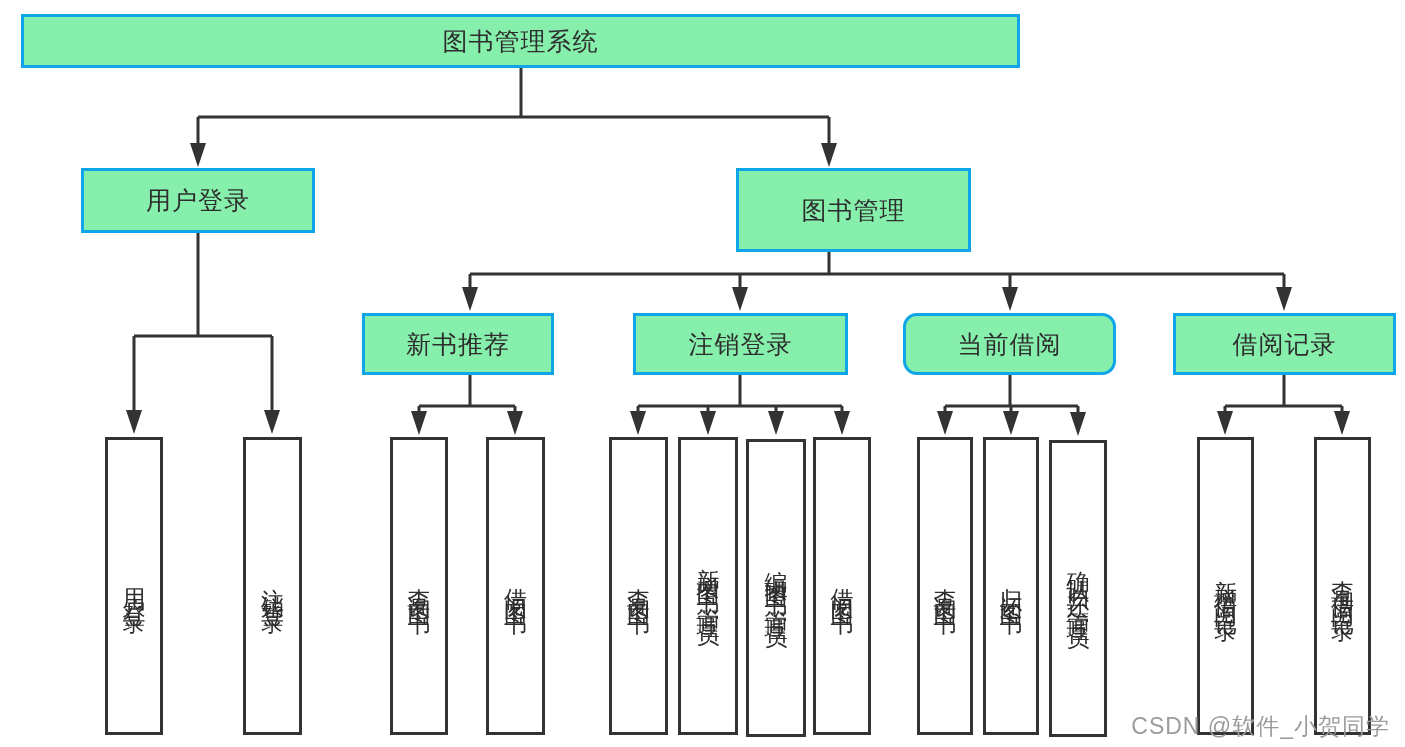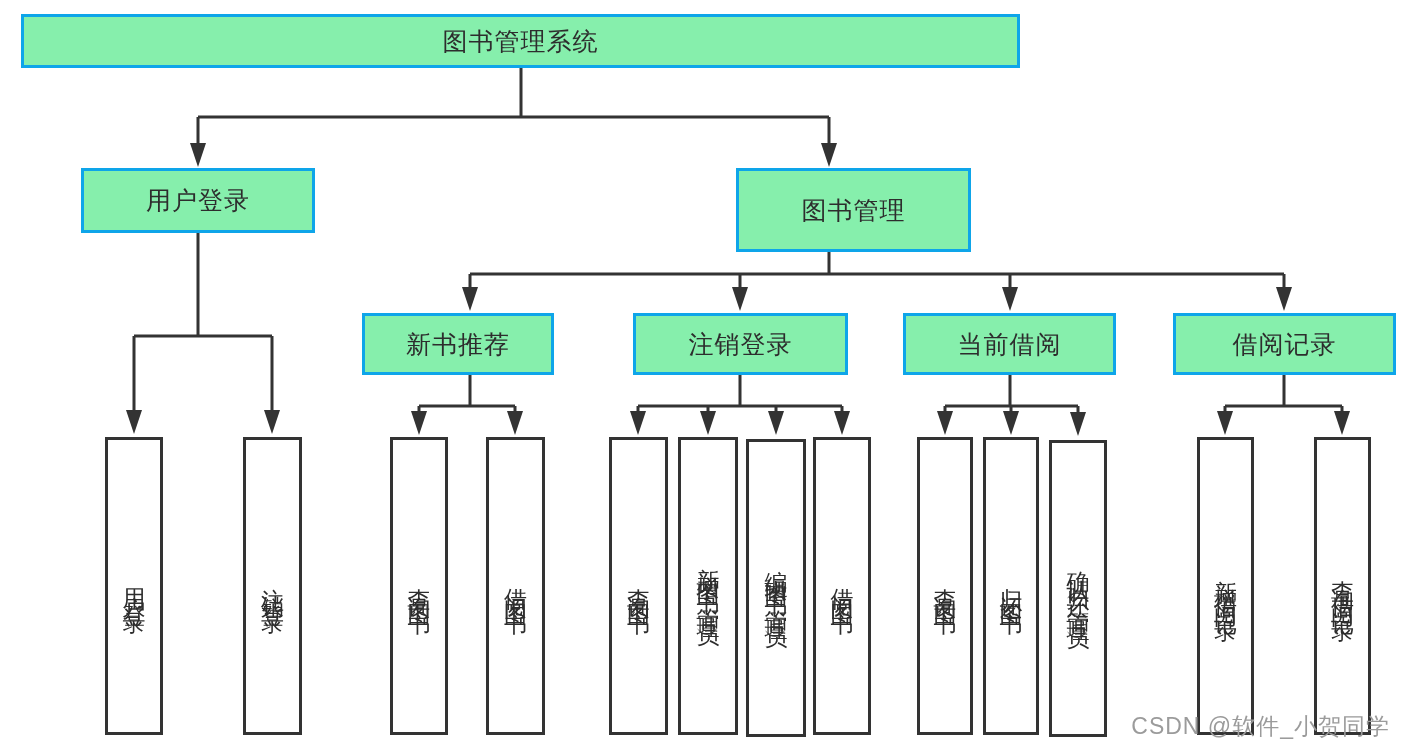--- a/index.html
+++ b/index.html
@@ -111,21 +111,21 @@
   <div class="hbox" style="left:736px;top:168px;width:235px;height:84px;font-family:Liberation Serif, serif;">
     <span>图书管理</span>
   </div>
 
   <div class="hbox" style="left:362px;top:313px;width:192px;height:62px;">
     <span>新书推荐</span>
   </div>
   <div class="hbox" style="left:633px;top:313px;width:215px;height:62px;">
     <span>注销登录</span>
   </div>
-  <div class="hbox" style="left:903px;top:313px;width:213px;height:62px;">
+  <div class="hbox" style="left:903px;top:313px;width:213px;height:62px;border-radius:14px;">
     <span>当前借阅</span>
   </div>
   <div class="hbox" style="left:1173px;top:313px;width:223px;height:62px;">
     <span>借阅记录</span>
   </div>
 
   <div class="vbox" style="left:105px;top:437px;width:58px;height:298px;">
     <span>用户登录</span>
   </div>
   <div class="vbox" style="left:243px;top:437px;width:59px;height:298px;">

